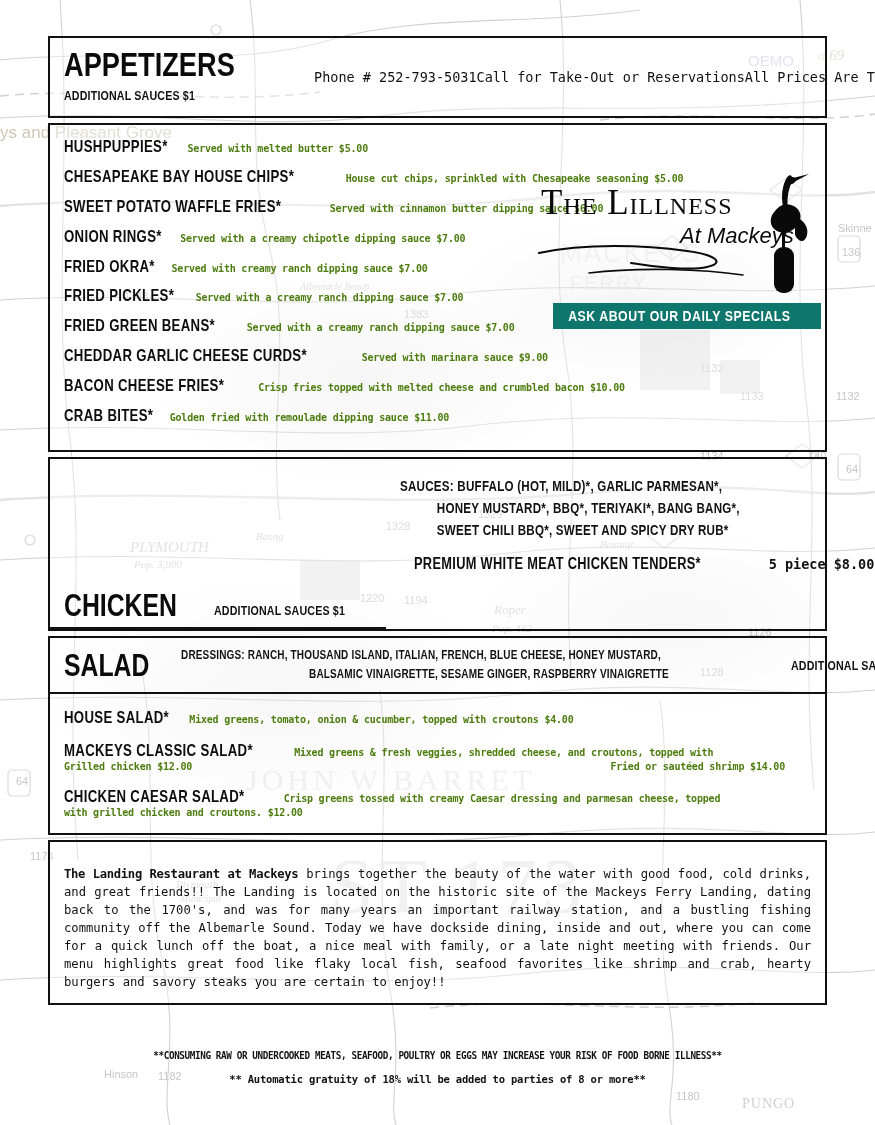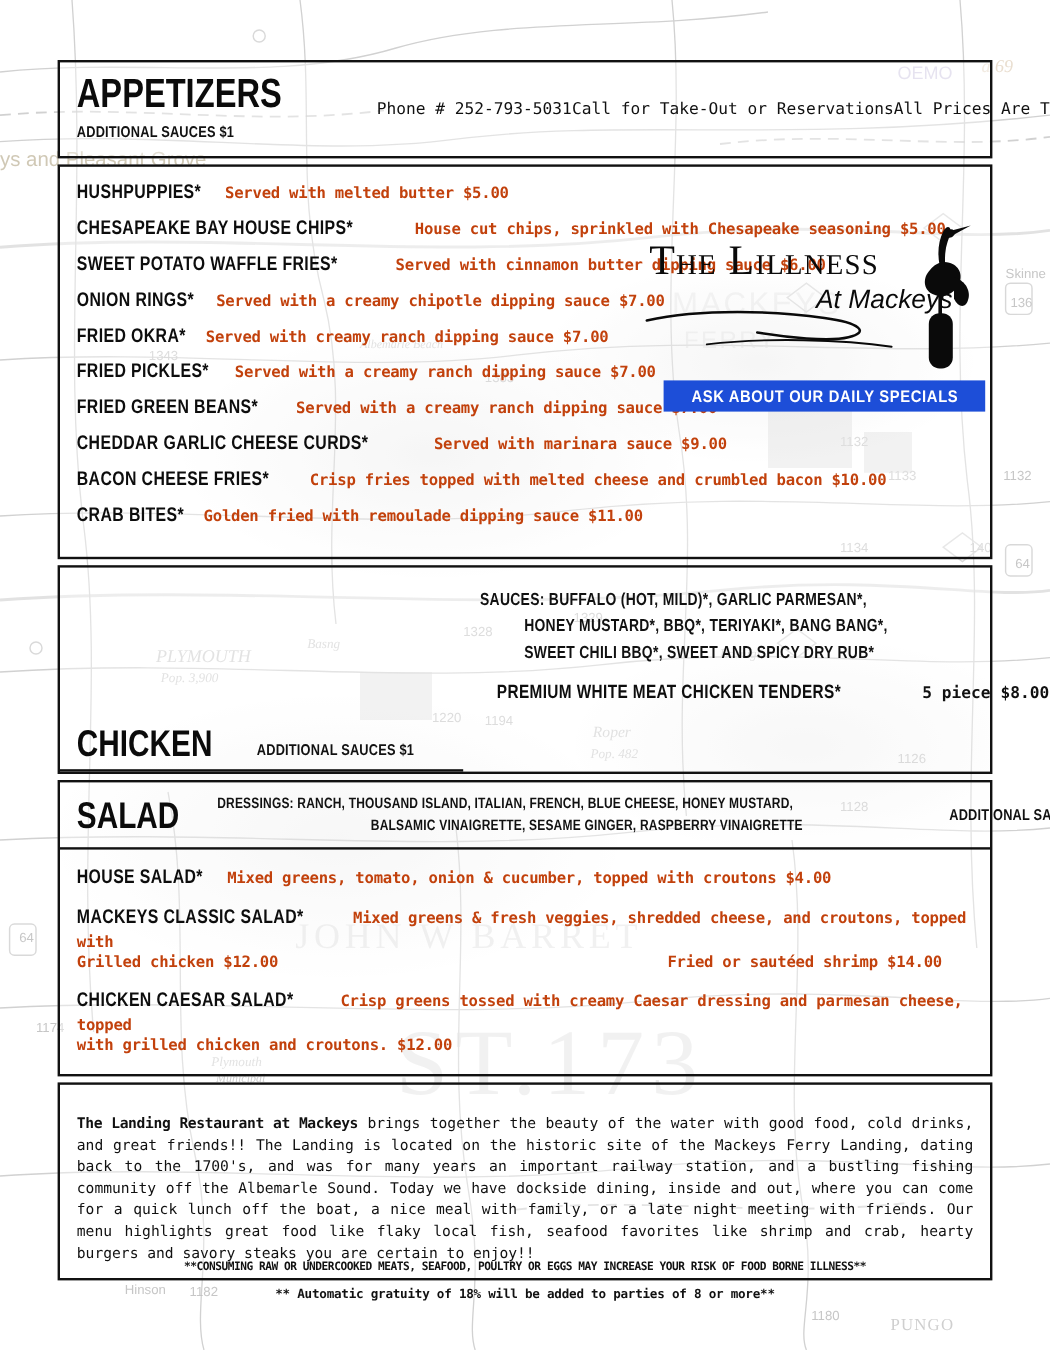--- a/index.html
+++ b/index.html
@@ -35,21 +35,21 @@
       radial-gradient(ellipse 300px 150px at 40% 30%, rgba(120,120,120,.11), rgba(120,120,120,0) 70%),
       radial-gradient(ellipse 260px 120px at 75% 20%, rgba(110,110,110,.10), rgba(110,110,110,0) 70%),
       radial-gradient(ellipse 340px 170px at 30% 72%, rgba(130,130,130,.10), rgba(130,130,130,0) 70%),
       radial-gradient(ellipse 280px 130px at 80% 62%, rgba(120,120,120,.09), rgba(120,120,120,0) 70%);
   }
 
   
   #menu-card {
     position: absolute;
     left: 48px;
-    top: 50px;
+    top: 36px;
     width: 779px;
     z-index: 3;
   }
 
   .panel {
     border: 2px solid #111;
     position: relative;
     background: rgba(255,255,255,0.40);
   }
   .panel + .panel { margin-top: 5px; }
@@ -144,22 +144,22 @@
     color: #0d0d0d;
     transform: scaleX(0.80);
     transform-origin: left center;
     display: inline-block;
     vertical-align: baseline;
     letter-spacing: 0.4px;
   }
   .item-desc {
     font-family: "DejaVu Sans Mono", "Liberation Mono", monospace;
     font-weight: 700;
-    font-size: 13px;
-    color: #c2410c;
+    font-size: 10px;
+    color: #4d7c0f;
     letter-spacing: -0.2px;
     margin-left: -6px;
   }
 
   
   #logo-block {
     position: absolute;
     right: 2px;
     top: 52px;
     width: 288px;
@@ -197,24 +197,23 @@
     top: -4px;
     width: 52px;
     height: 126px;
   }
   #specials-banner {
     position: absolute;
     left: 18px;
     top: 126px;
     width: 268px;
     height: 26px;
-    background: #1d4ed8;
+    background: #0f766e;
     display: flex;
     align-items: center;
-    justify-content: center;
   }
   .specials-text {
     font-family: "Liberation Sans Narrow", "Liberation Sans", sans-serif;
     font-weight: 700;
     font-size: 14px;
     color: #fff;
     letter-spacing: 0.6px;
     transform: scaleX(0.88);
     display: inline-block;
     white-space: nowrap;

